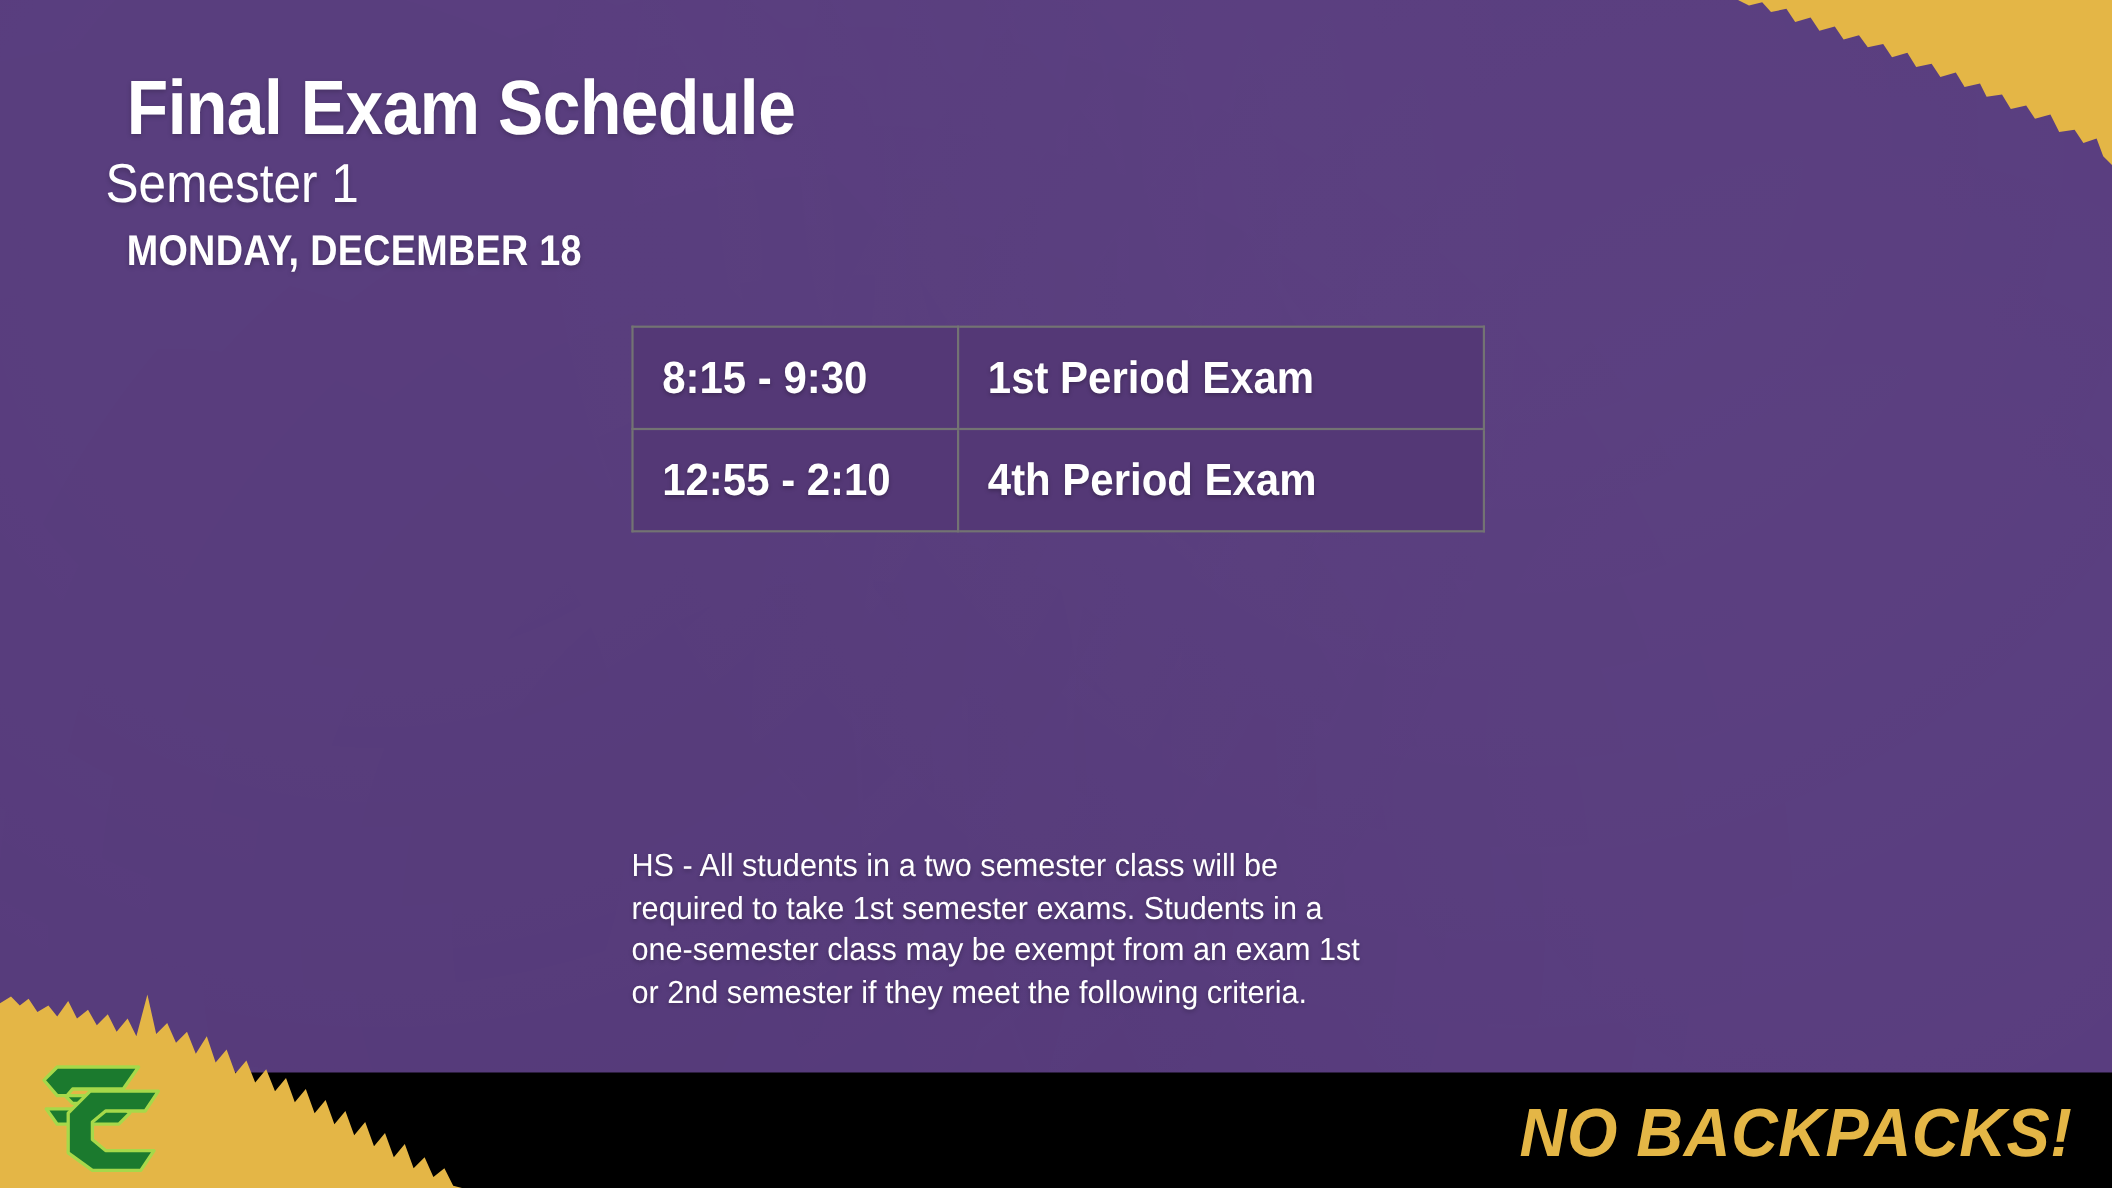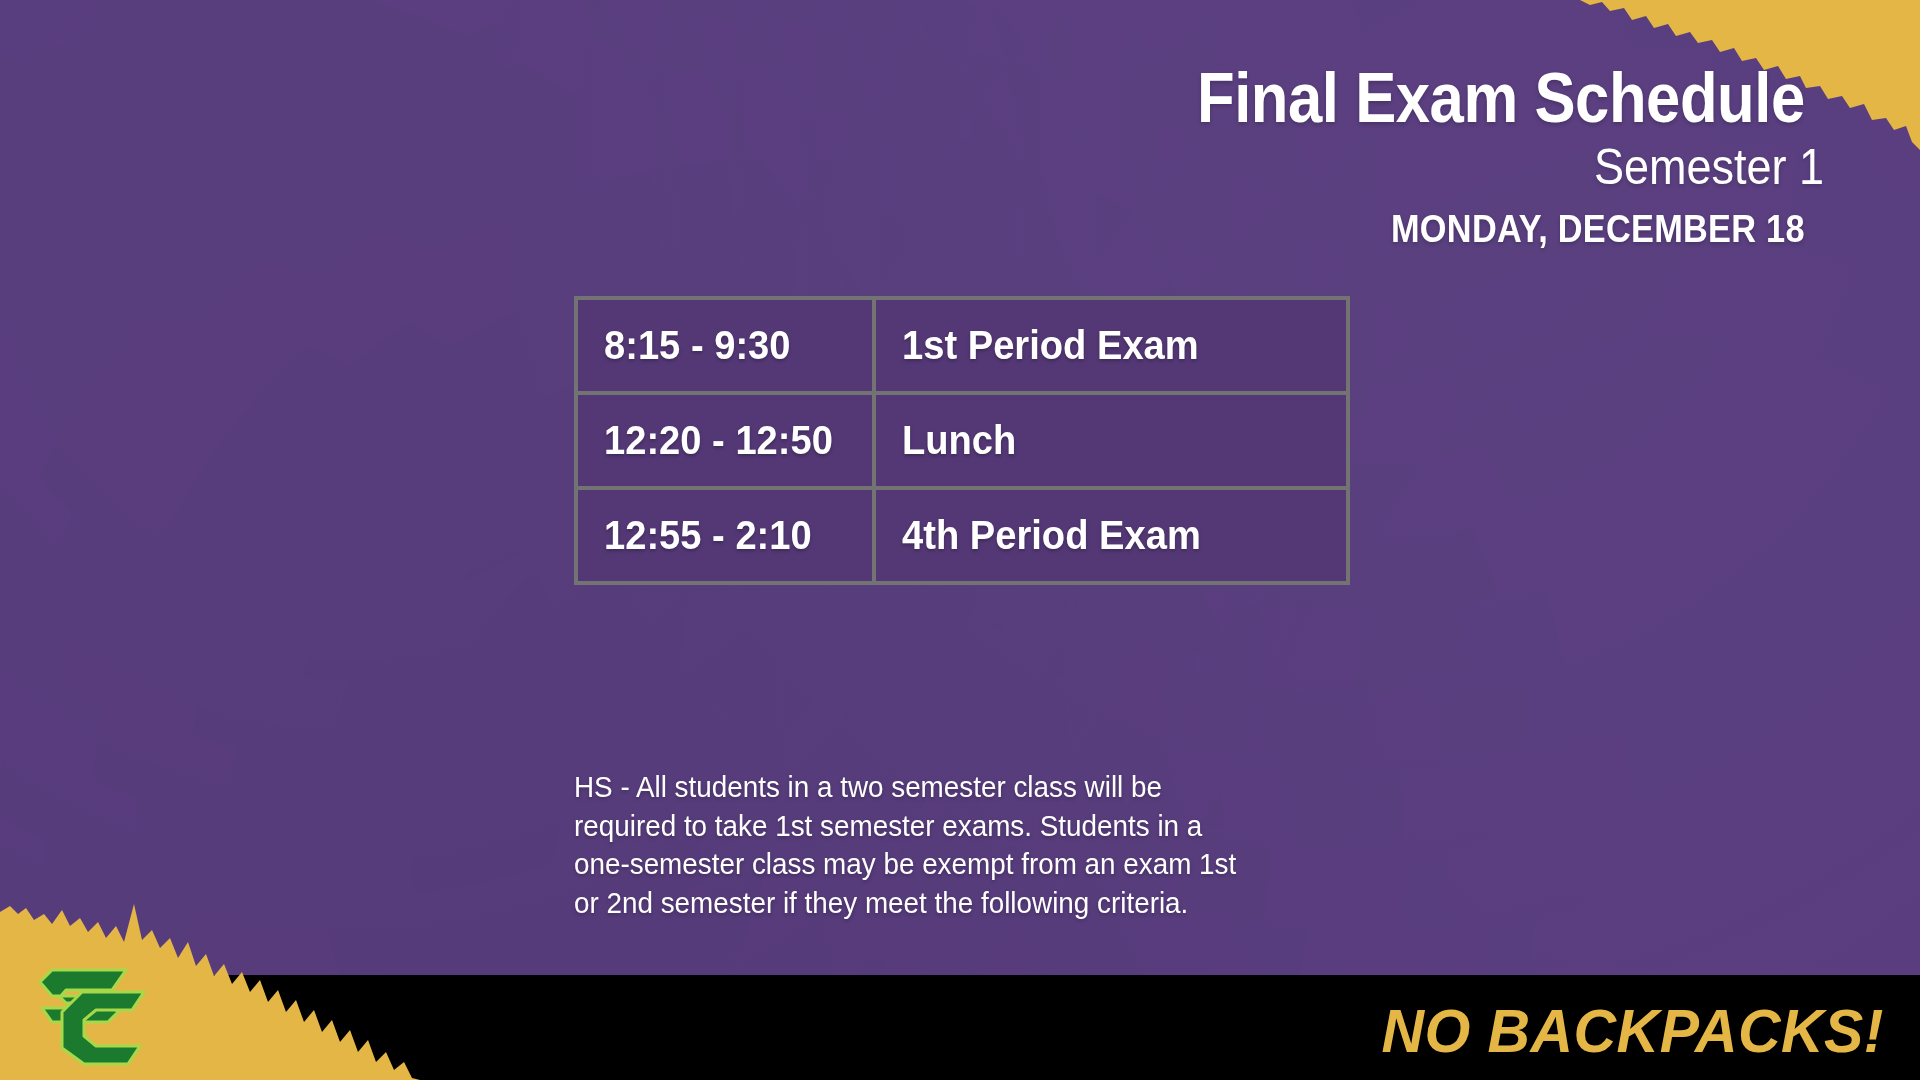--- a/index.html
+++ b/index.html
@@ -57,21 +57,21 @@
     width: 420px;
     height: 200px;
   }
 
   
   #headings {
     position: absolute;
     top: 62px;
     left: 0;
     right: 0;
-    text-align: right;
+    text-align: left;
     color: #FFFFFF;
   }
   #title {
     font-size: 70px;
     font-weight: 700;
     line-height: 1.04;
     letter-spacing: -.5px;
     transform: scaleX(.88);
     text-shadow: 0 2px 5px rgba(0,0,0,.22);
   }
@@ -95,21 +95,21 @@
   
   #schedule-table {
     position: absolute;
     left: 574px;
     top: 296px;
     width: 776px;
     border-collapse: collapse;
     table-layout: fixed;
   }
   #schedule-table td {
-    border: 4px solid #737373;
+    border: 2px solid #737373;
     color: #FFFFFF;
     background: #543876;
     height: 91px;
     padding: 0 0 0 26px;
     font-size: 41px;
     font-weight: 600;
     vertical-align: middle;
     white-space: nowrap;
     text-shadow: 0 2px 4px rgba(0,0,0,.28);
   }
@@ -175,24 +175,20 @@
     <div id="exam-date">MONDAY, DECEMBER 18</div>
   </div>
 
   <table id="schedule-table">
     <tbody>
       <tr>
         <td class="time-cell"><span class="cell-text">8:15 - 9:30</span></td>
         <td class="event-cell"><span class="cell-text">1st Period Exam</span></td>
       </tr>
       <tr>
-        <td class="time-cell"><span class="cell-text">12:20 - 12:50</span></td>
-        <td class="event-cell"><span class="cell-text">Lunch</span></td>
-      </tr>
-      <tr>
         <td class="time-cell"><span class="cell-text">12:55 - 2:10</span></td>
         <td class="event-cell"><span class="cell-text">4th Period Exam</span></td>
       </tr>
     </tbody>
   </table>
 
   <div id="exam-note">
     <span>HS - All students in a two semester class will be</span>
     <span>required to take 1st semester exams. Students in a</span>
     <span>one-semester class may be exempt from an exam 1st</span>

